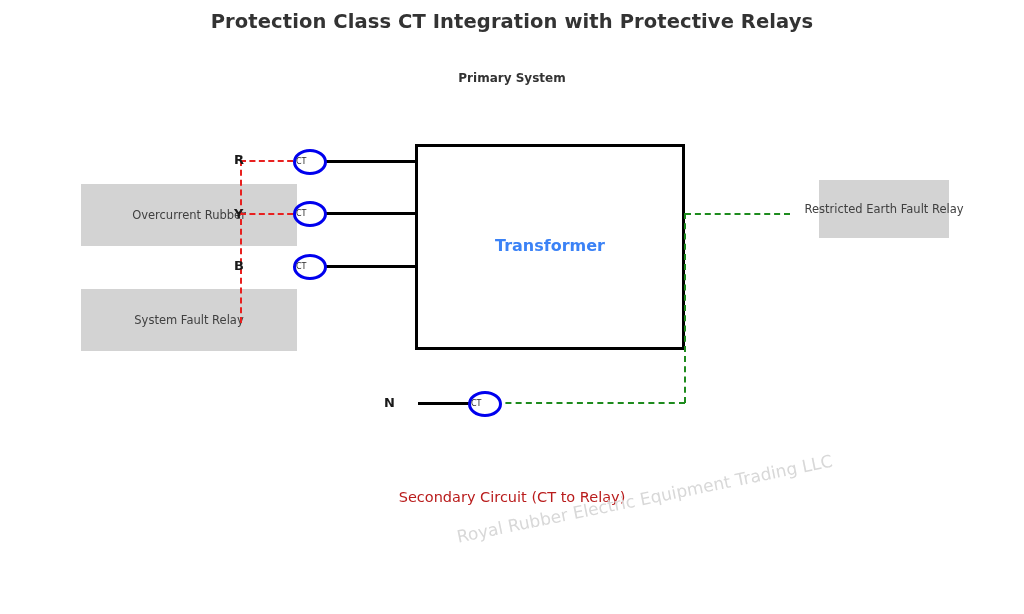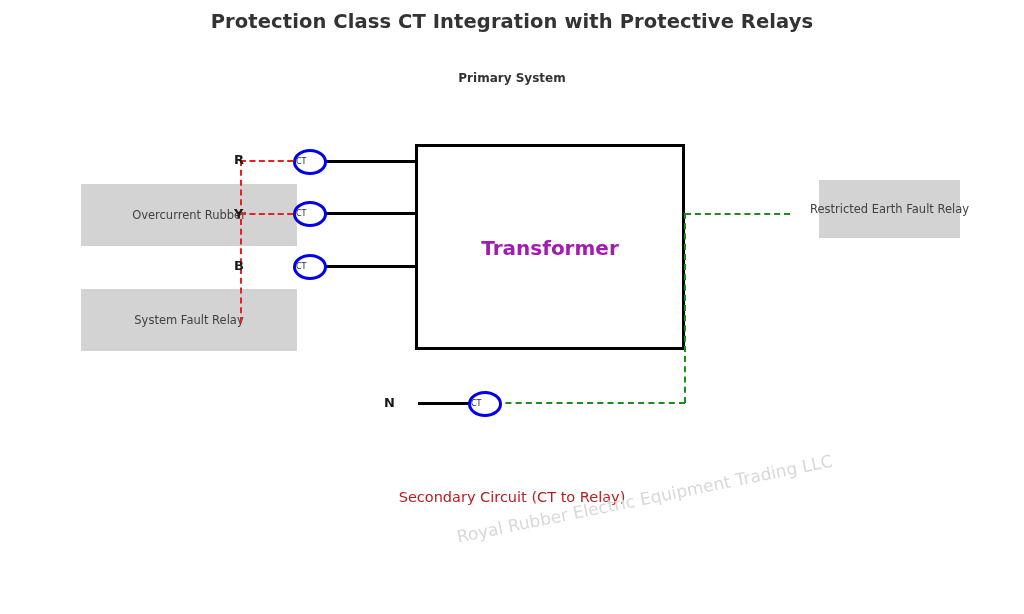--- a/index.html
+++ b/index.html
@@ -54,21 +54,21 @@
     align-items: center;
     justify-content: center;
   }
   .relay-label {
     font-size: 11.5px;
     color: #404040;
     white-space: nowrap;
   }
   #relay-overcurrent { left: 81px;  top: 184px; width: 216px; height: 62px; }
   #relay-earthfault  { left: 81px;  top: 289px; width: 216px; height: 62px; }
-  #relay-ref         { left: 819px; top: 180px; width: 130px; height: 58px; padding-left: 11px; }
+  #relay-ref         { left: 819px; top: 180px; width: 130px; height: 58px; }
   #relay-ref .relay-label {
     position: absolute;
     left: 50%;
     transform: translateX(-50%);
     top: 22px;
   }
   .transformer-box {
     position: absolute;
     left: 415px;
     top: 144px;
@@ -77,23 +77,23 @@
     border: 3px solid #000000;
     box-sizing: border-box;
     background: transparent;
   }
   .transformer-label {
     position: absolute;
     left: 415px;
     top: 236px;
     width: 270px;
     text-align: center;
-    font-size: 20px;
-    font-weight: bold;
-    color: #a21caf;
+    font-size: 16px;
+    font-weight: bold;
+    color: #3b82f6;
   }
   .phase-line {
     position: absolute;
     height: 3px;
     background: #000000;
   }
   .neutral-line {
     position: absolute;
     height: 3px;
     background: #000000;

